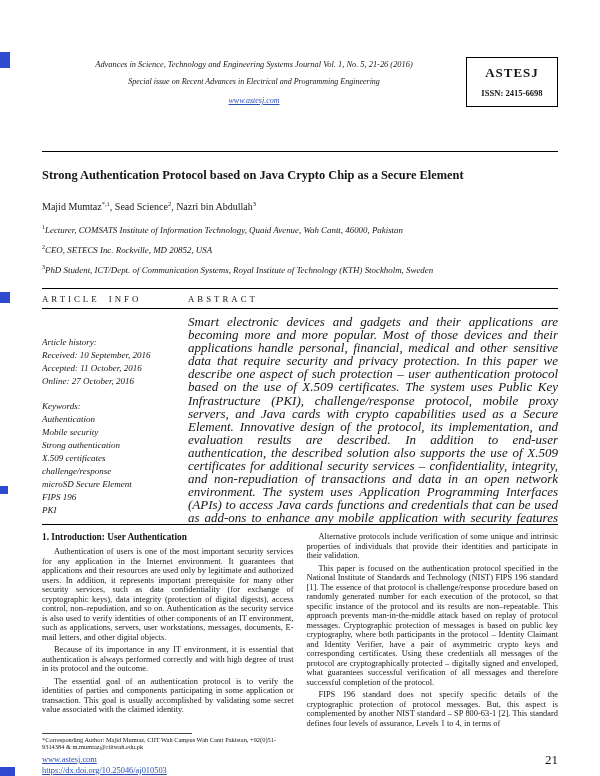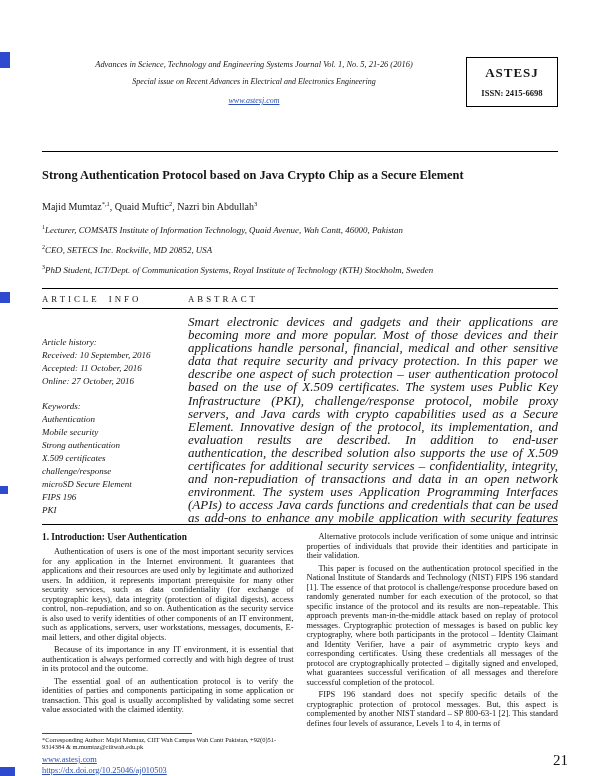--- a/index.html
+++ b/index.html
@@ -58,50 +58,50 @@
   .section-heading { font-size:9.3px; font-weight:bold; margin-bottom:5px; }
   .body-p { font-size:8.4px; line-height:9.5px; text-align:justify; text-indent:12px; margin-bottom:3px; }
 
   
   .footnote-area { position:absolute; left:42px; top:733px; width:253px; }
   .footnote-rule { width:150px; border-top:1px solid #444; margin-bottom:2px; }
   .footnote-note { font-size:6.4px; line-height:7.4px; }
   .footer-site, .footer-doi { display:block; font-size:8.4px; color:#2b50b8; text-decoration:underline; }
   .footer-site { margin-top:4px; }
   .footer-doi  { margin-top:2px; }
-  .page-number { position:absolute; right:32px; top:752px; font-size:15px;margin-left:12px; }
+  .page-number { position:absolute; right:42px; top:752px; font-size:13px;margin-left:12px; }
 </style>
 </head>
 <body>
 
 <div class="page">
 
   <div class="edge-marker em-1"></div>
   <div class="edge-marker em-2"></div>
   <div class="edge-marker em-3"></div>
   <div class="edge-marker em-4"></div>
 
   <div class="header">
     <div class="header-center">
       <div class="journal-line">Advances in Science, Technology and Engineering Systems Journal Vol. 1, No. 5, 21-26 (2016)</div>
-      <div class="special-issue">Special issue on Recent Advances in Electrical and Electronics Engineering</div>
+      <div class="special-issue">Special issue on Recent Advances in Electrical and Programming Engineering</div>
       <a class="site-url" href="#">www.astesj.com</a>
     </div>
     <div class="badge">
       <div class="badge-title">ASTESJ</div>
       <div class="badge-issn">ISSN: 2415-6698</div>
     </div>
   </div>
 
   <div class="header-rule"></div>
 
   <div class="title">Strong Authentication Protocol based on Java Crypto Chip as a Secure Element</div>
 
   <div class="authors">
-    <span><span>Majid Mumtaz</span><sup>*,1</sup><span>, </span></span><span><span>Quaid Muftic</span><sup>2</sup><span>, </span></span><span><span>Nazri bin Abdullah</span><sup>3</sup><span></span></span>
+    <span><span>Majid Mumtaz</span><sup>*,1</sup><span>, </span></span><span><span>Sead Science</span><sup>2</sup><span>, </span></span><span><span>Nazri bin Abdullah</span><sup>3</sup><span></span></span>
   </div>
 
   <div class="affiliations">
     <div class="affiliation"><sup>1</sup><span>Lecturer, COMSATS Institute of Information Technology, Quaid Avenue, Wah Cantt, 46000, Pakistan</span></div>
     <div class="affiliation"><sup>2</sup><span>CEO, SETECS Inc. Rockville, MD 20852, USA</span></div>
     <div class="affiliation"><sup>3</sup><span>PhD Student, ICT/Dept. of Communication Systems, Royal Institute of Technology (KTH) Stockholm, Sweden</span></div>
   </div>
 
   <div class="ia-block">
     <div class="ia-row ia-head">

